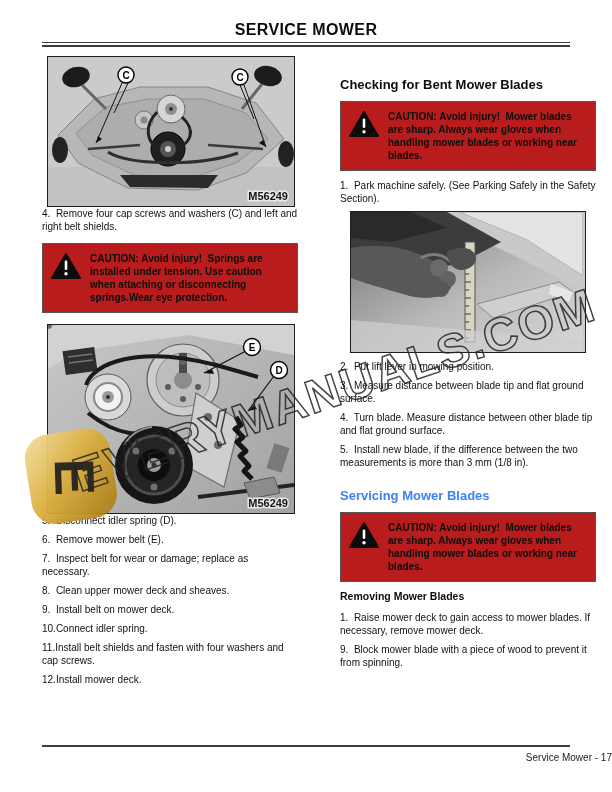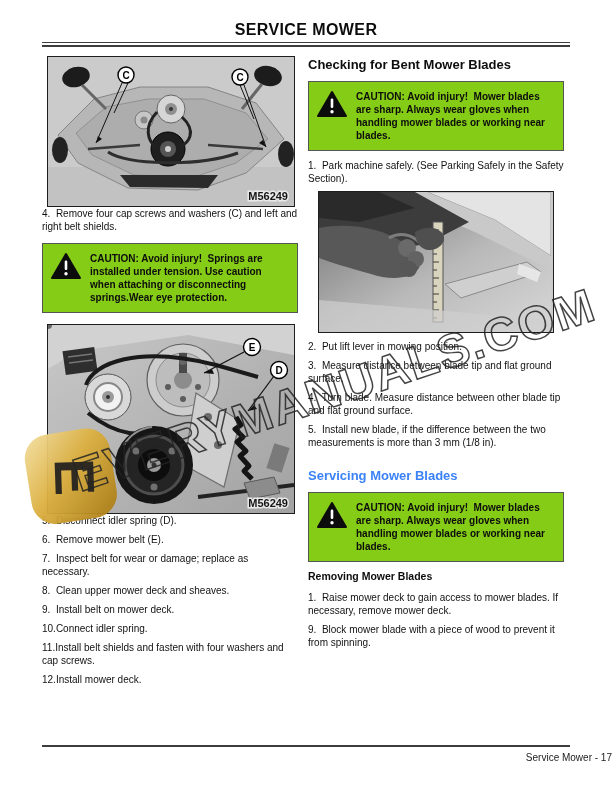--- a/index.html
+++ b/index.html
@@ -11,28 +11,28 @@
   .page-title {
     position:absolute; top:21px; left:0; right:0; text-align:center;
     font-size:16px; font-weight:bold; letter-spacing:0.4px; color:#0d0d0d;
   }
   .head-rule {
     position:absolute; top:42px; left:42px; width:528px; height:2px;
     border-top:1.5px solid #3d3d3d; border-bottom:2.5px solid #3d3d3d;
   }
   .col { position:absolute; top:56px; width:256px; font-size:10px; line-height:13px; }
   .col-left  { left:42px; }
-  .col-right { left:308px; }
+  .col-right { left:340px;margin-top:20px; }
   p.step { margin:0 0 6px 0; white-space:pre-wrap; }
   .fig { border:1.3px solid #1e1e1e; background:#cbcbcb; margin-left:5px; width:246px; }
   .fig svg { display:block; }
   .fig3wrap { margin:6px 0 7px 10px; width:234px; }
   .caution {
     display:flex; align-items:flex-start; gap:9px;
-    background:#84cc16; border:1.2px solid #555;
+    background:#b91c1c; border:1.2px solid #555;
     padding:8px 8px 8px 8px; margin:10px 0 8px 0;
   }
   .caution .ctext { font-weight:bold; font-size:10px; line-height:13px; white-space:pre-wrap; color:#0d0d0d; }
   .caution svg { flex:0 0 auto; margin-top:1px; }
   .h-major { font-size:13px; font-weight:bold; margin:2px 0 0 0; color:#0d0d0d; }
   .h-major2 { font-size:13px; font-weight:bold; margin:20px 0 0 0; color:#3b82f6; }
   .h-sub { font-size:10.5px; font-weight:bold; margin:2px 0 8px 0; color:#0d0d0d; }
   .steps-block { }
   .foot-rule { position:absolute; top:745px; left:42px; width:528px; border-top:2.2px solid #3d3d3d; }
   .foot-text { position:absolute; top:752px; left:0; right:0; text-align:right; font-size:10px; color:#222; }

